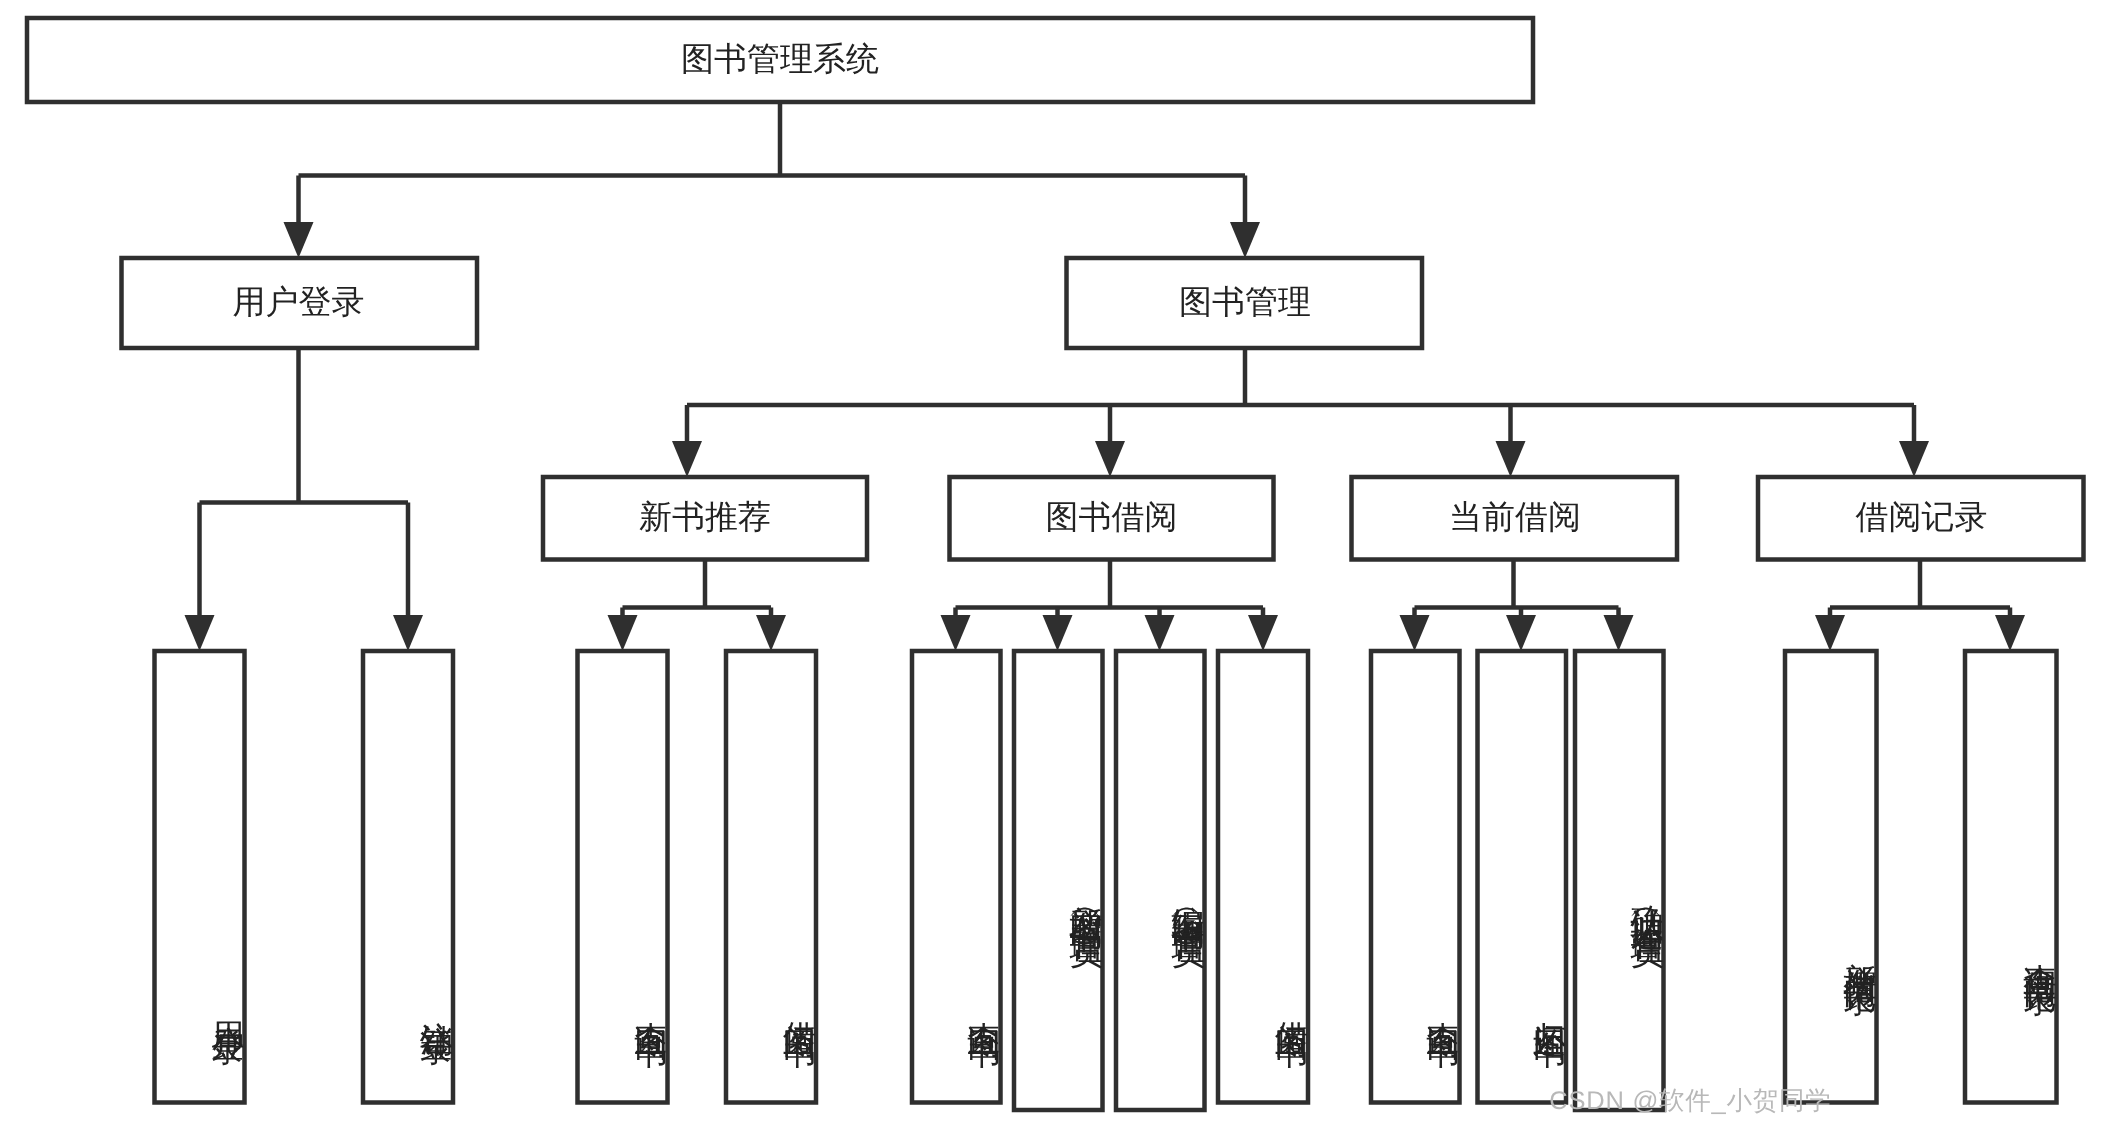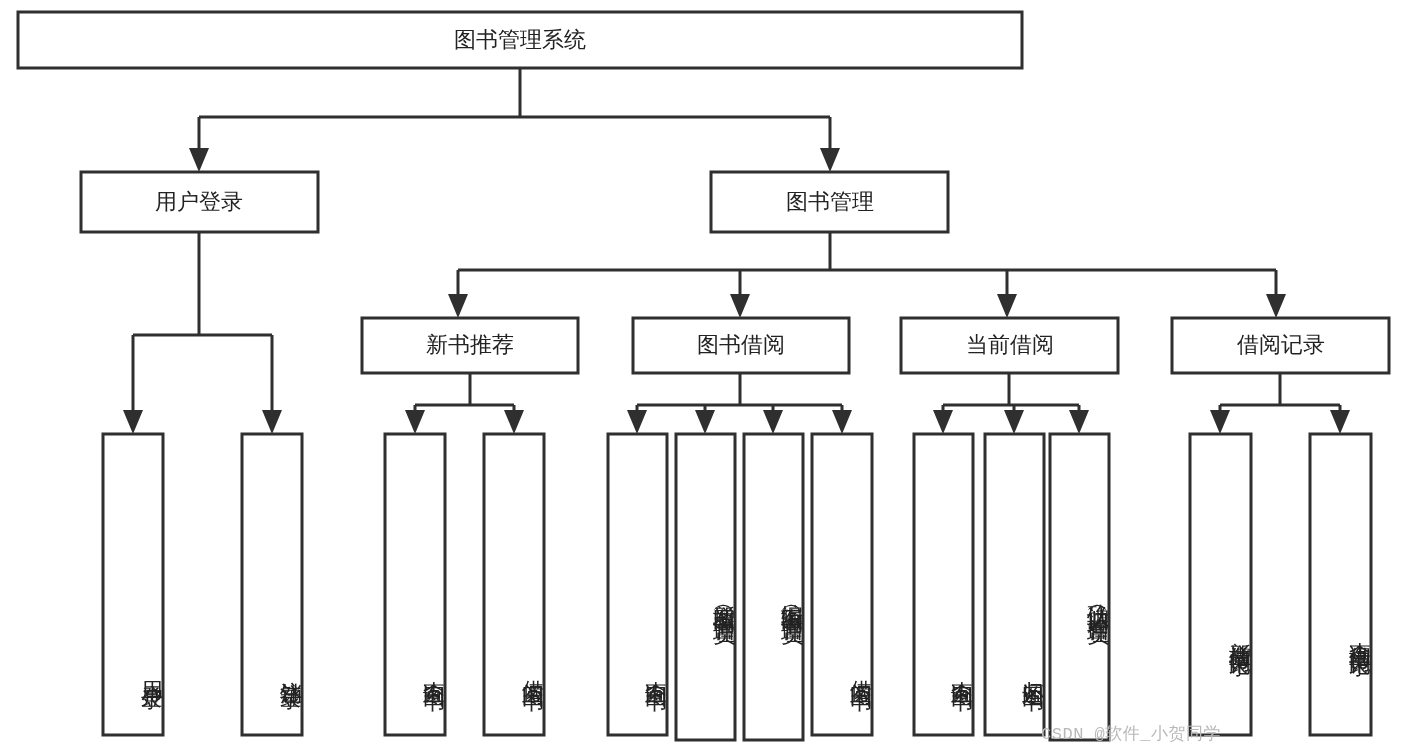--- a/index.html
+++ b/index.html
@@ -61,21 +61,21 @@
     text-align: center;
     display: flex;
     align-items: flex-start;
     justify-content: center;
     pointer-events: none;
   }
   .watermark {
     position: absolute;
     right: 8px;
     bottom: 2px;
-    font-family: Liberation Mono, monospace;
+    font-family: Liberation Sans, sans-serif;
     font-size: 17px;
     color: #b8b8b8;
     white-space: nowrap;
     letter-spacing: 0.5px;
   }
 </style>
 </head>
 <body>
 
 <div id="diagram-root">

